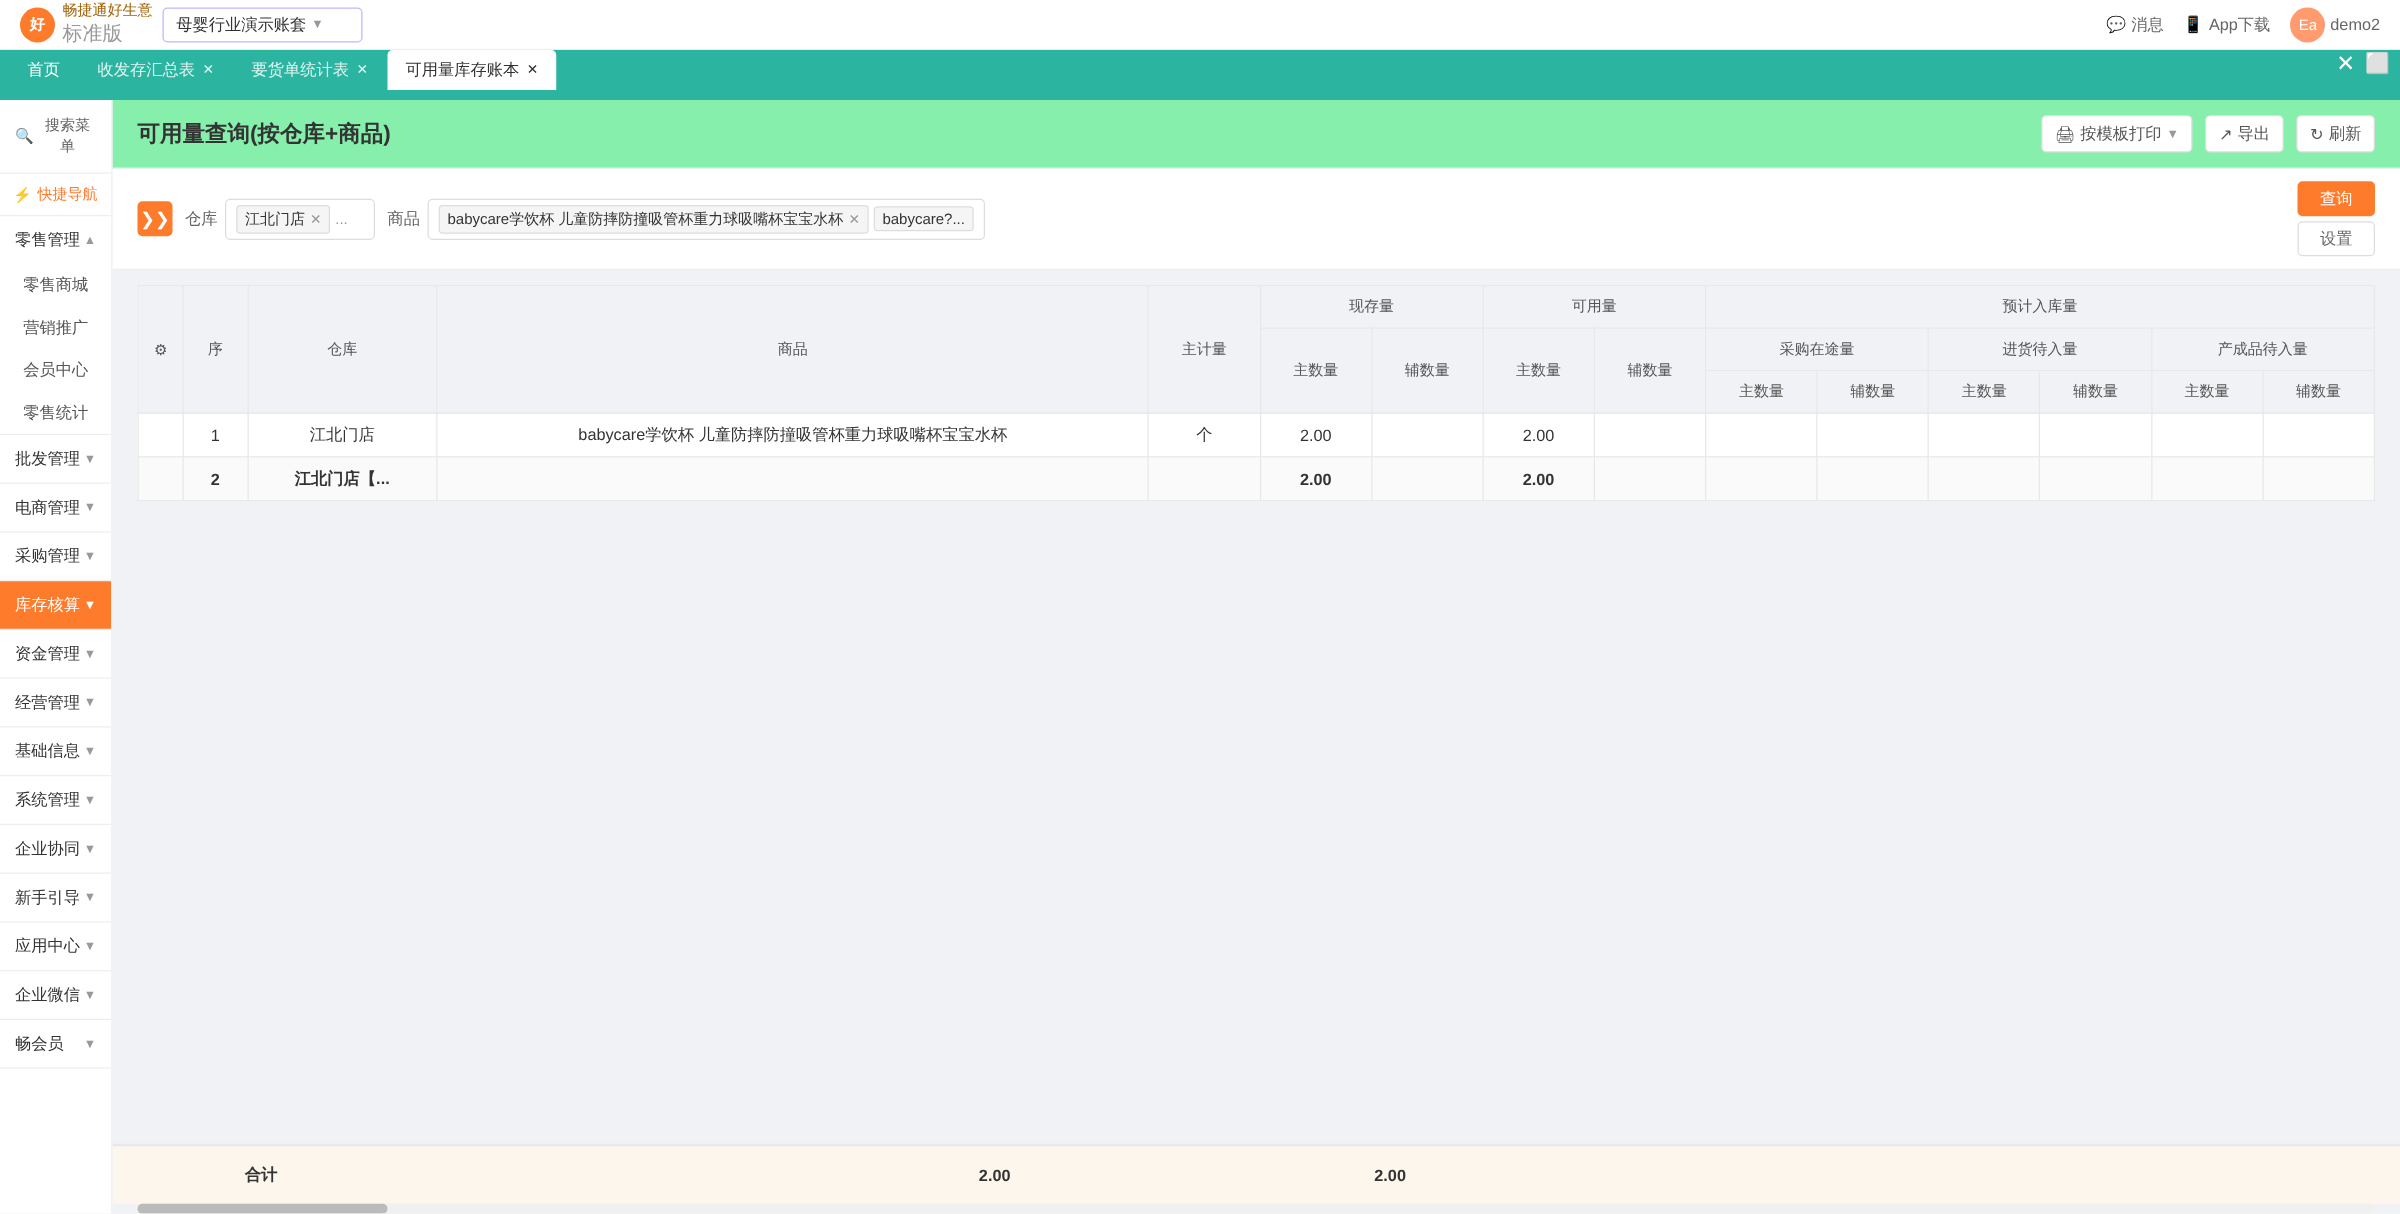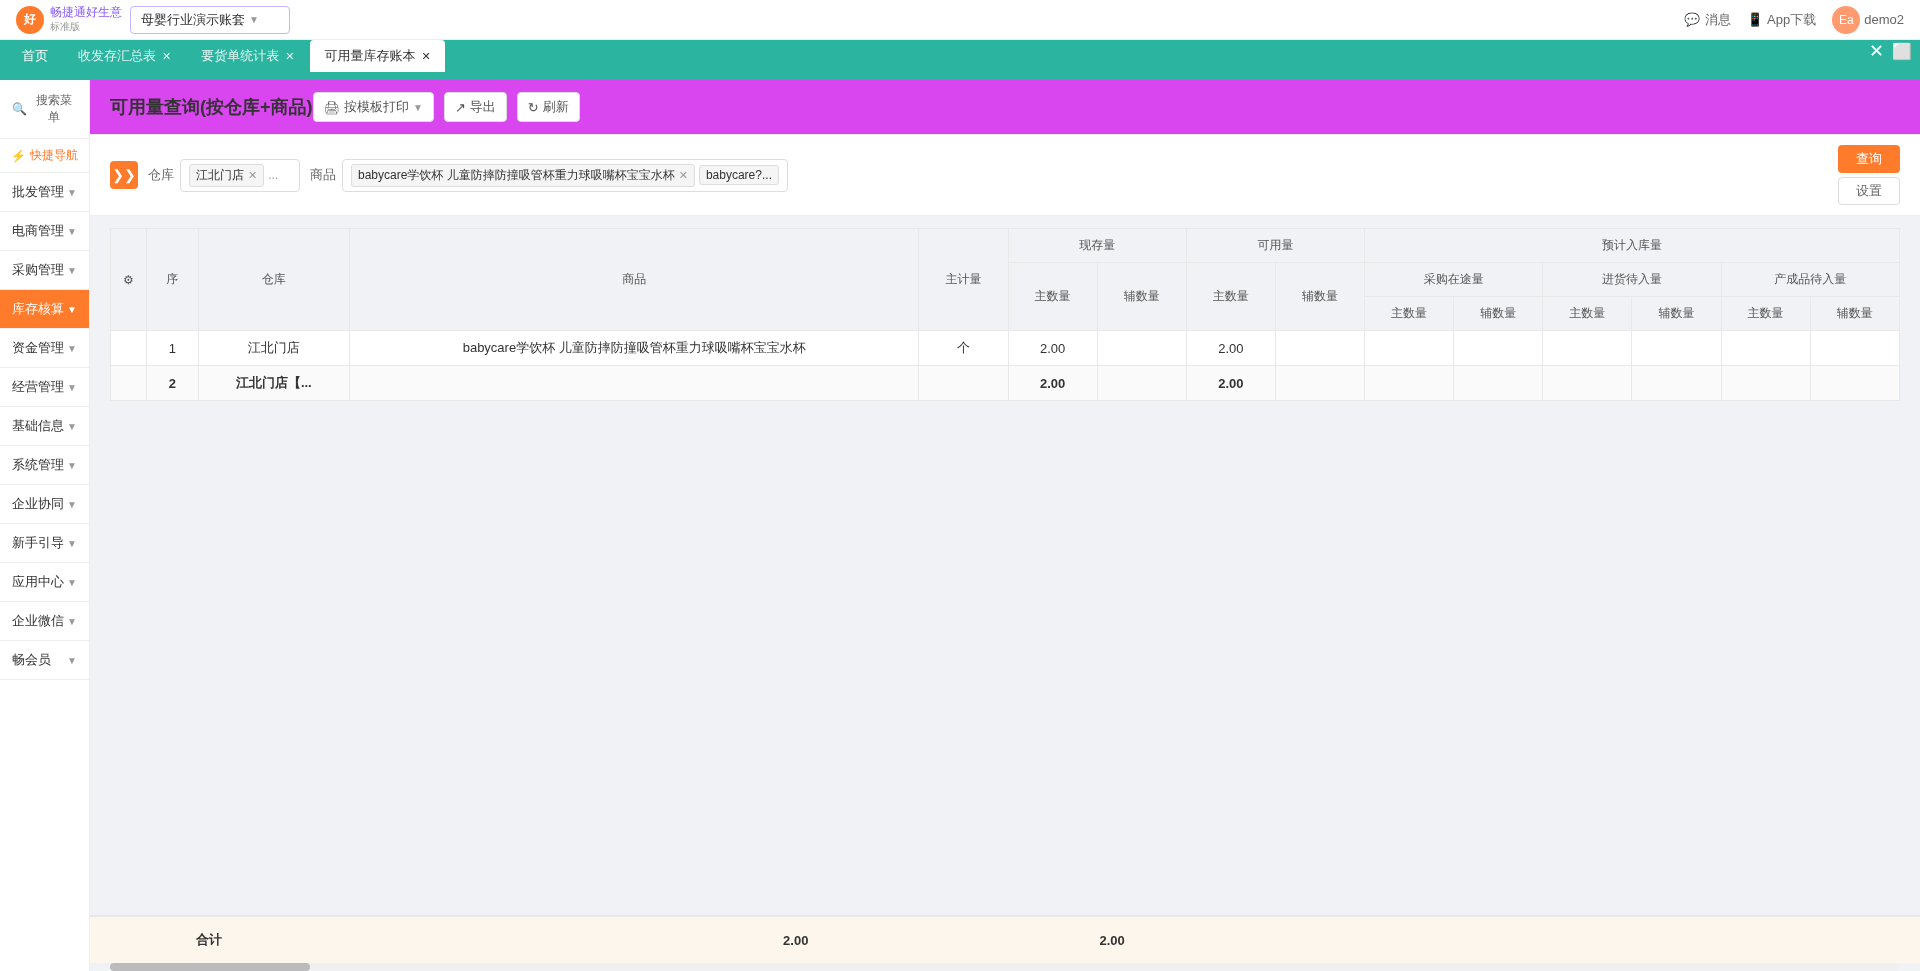--- a/index.html
+++ b/index.html
@@ -3,22 +3,22 @@
   <meta charset="utf-8">
   <style>
     * { margin: 0; padding: 0; box-sizing: border-box; }
     body { font-family: 'Microsoft YaHei', sans-serif; font-size: 13px; background: #f5f5f5; display: flex; flex-direction: column; height: 971px; overflow: hidden; }
 
     
     .top-bar { background: #fff; height: 40px; display: flex; align-items: center; justify-content: space-between; padding: 0 16px; border-bottom: 1px solid #eee; flex-shrink: 0; }
     .top-bar-left { display: flex; align-items: center; gap: 8px; }
     .logo-area { display: flex; align-items: center; gap: 6px; }
     .logo-icon { width: 28px; height: 28px; background: #ff7b2c; border-radius: 50%; display: flex; align-items: center; justify-content: center; color: white; font-size: 12px; font-weight: bold; }
-    .logo-text { font-size: 12px; color: #8b5cf6; line-height: 1.3; }
-    .logo-subtext { font-size: 10px; color: #999; }
+    .logo-text { font-size: 12px; color: #a16207; line-height: 1.3; }
+    .logo-subtext { font-size: 16px; color: #999; }
     .industry-selector { display: flex; align-items: center; gap: 4px; padding: 4px 10px; border: 1px solid #c4b5fd; border-radius: 4px; cursor: pointer; font-size: 13px; color: #333; min-width: 160px; }
     .top-bar-right { display: flex; align-items: center; gap: 16px; font-size: 13px; color: #666; }
     .top-bar-right-item { display: flex; align-items: center; gap: 4px; cursor: pointer; }
     .avatar { width: 28px; height: 28px; border-radius: 50%; background: #ff9b6e; display: flex; align-items: center; justify-content: center; color: white; font-size: 12px; }
 
     
     .tab-bar { background: #2bb5a0; height: 40px; display: flex; align-items: flex-start; padding: 0 8px; flex-shrink: 0; gap: 2px; }
     .tab { display: flex; align-items: center; gap: 6px; padding: 6px 14px; border-radius: 4px 4px 0 0; cursor: pointer; font-size: 13px; color: rgba(255,255,255,0.85); background: transparent; height: 32px; }
     .tab.active { background: #fff; color: #333; border-radius: 4px 4px 0 0; }
     .tab .close-btn { font-size: 11px; color: inherit; cursor: pointer; line-height: 1; }
@@ -37,21 +37,21 @@
     .sidebar-nav-btn { padding: 8px; text-align: center; font-size: 12px; color: #ff7b2c; cursor: pointer; border-bottom: 1px solid #eee; display: flex; align-items: center; justify-content: center; gap: 4px; }
     .sidebar-section { border-bottom: 1px solid #eee; }
     .sidebar-section-header { display: flex; align-items: center; justify-content: space-between; padding: 10px 12px; font-size: 13px; color: #333; cursor: pointer; }
     .sidebar-section-header .arrow { font-size: 10px; color: #999; }
     .sidebar-item { padding: 8px 12px; font-size: 13px; color: #555; cursor: pointer; text-align: center; }
 
     
     .content { flex: 1; display: flex; flex-direction: column; overflow: hidden; background: #f0f2f5; }
 
     
-    .page-header { background: #d946ef; padding: 12px 20px; display: flex; align-items: center; justify-content: flex-start; border-bottom: 1px solid #eee; flex-shrink: 0; }
+    .page-header { background: #86efac; padding: 12px 20px; display: flex; align-items: center; justify-content: space-between; border-bottom: 1px solid #eee; flex-shrink: 0; }
     .page-title { font-size: 18px; font-weight: bold; color: #333; }
     .page-actions { display: flex; align-items: center; gap: 10px; }
     .action-btn { display: flex; align-items: center; gap: 4px; padding: 5px 10px; border: 1px solid #ddd; border-radius: 4px; background: #fff; cursor: pointer; font-size: 13px; color: #555; }
 
     
     .filter-area { background: #fff; padding: 10px 20px; display: flex; align-items: center; gap: 10px; border-bottom: 1px solid #eee; flex-shrink: 0; flex-wrap: wrap; }
     .filter-toggle { width: 28px; height: 28px; background: #ff7b2c; color: white; border-radius: 4px; display: flex; align-items: center; justify-content: center; cursor: pointer; font-size: 14px; flex-shrink: 0; }
     .filter-group { display: flex; align-items: center; gap: 6px; }
     .filter-label { font-size: 13px; color: #666; white-space: nowrap; }
     .filter-input { display: flex; align-items: center; gap: 4px; border: 1px solid #ddd; border-radius: 4px; padding: 4px 8px; min-width: 120px; background: #fff; font-size: 13px; }
@@ -146,20 +146,38 @@
       <div class="sidebar-search-btn">
         <span>🔍</span>
         <span>搜索菜单</span>
       </div>
     </div>
     <div class="sidebar-nav-btn">
       <span>⚡</span>
       <span>快捷导航</span>
     </div>
 
+    <div class="sidebar-section">
+      <div class="sidebar-section-header">
+        <span>零售管理</span>
+        <span class="arrow">▲</span>
+      </div>
+      <div class="sidebar-item">
+        <span>零售商城</span>
+      </div>
+      <div class="sidebar-item">
+        <span>营销推广</span>
+      </div>
+      <div class="sidebar-item">
+        <span>会员中心</span>
+      </div>
+      <div class="sidebar-item">
+        <span>零售统计</span>
+      </div>
+    </div>
 
     <div class="sidebar-section">
       <div class="sidebar-section-header">
         <span>批发管理</span>
         <span class="arrow">▼</span>
       </div>
     </div>
     <div class="sidebar-section">
       <div class="sidebar-section-header">
         <span>电商管理</span>

